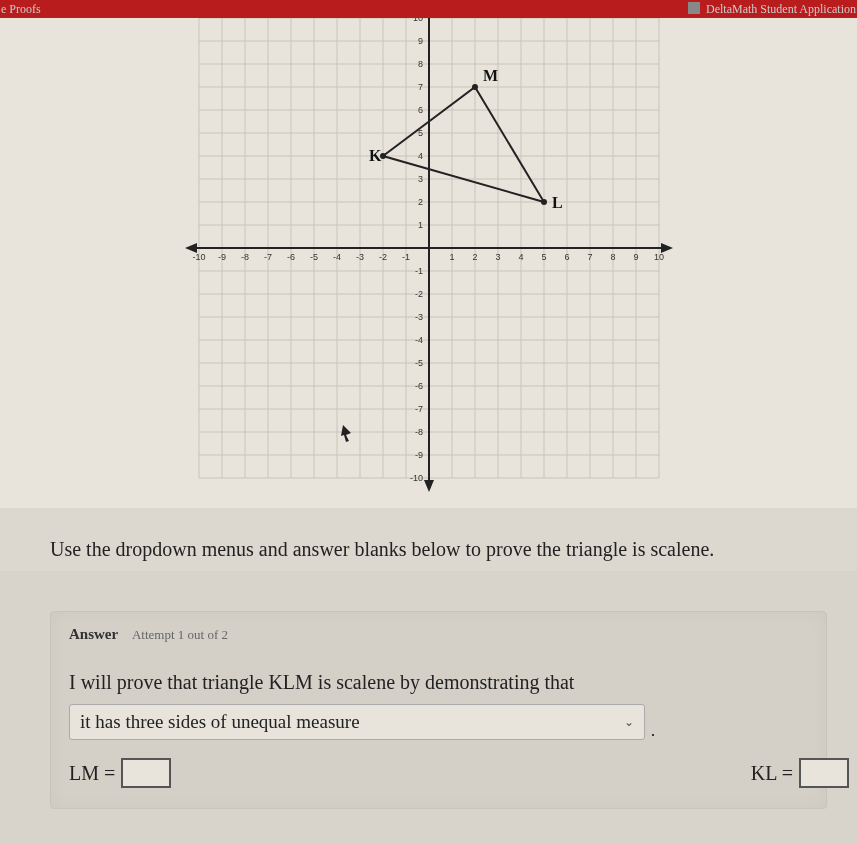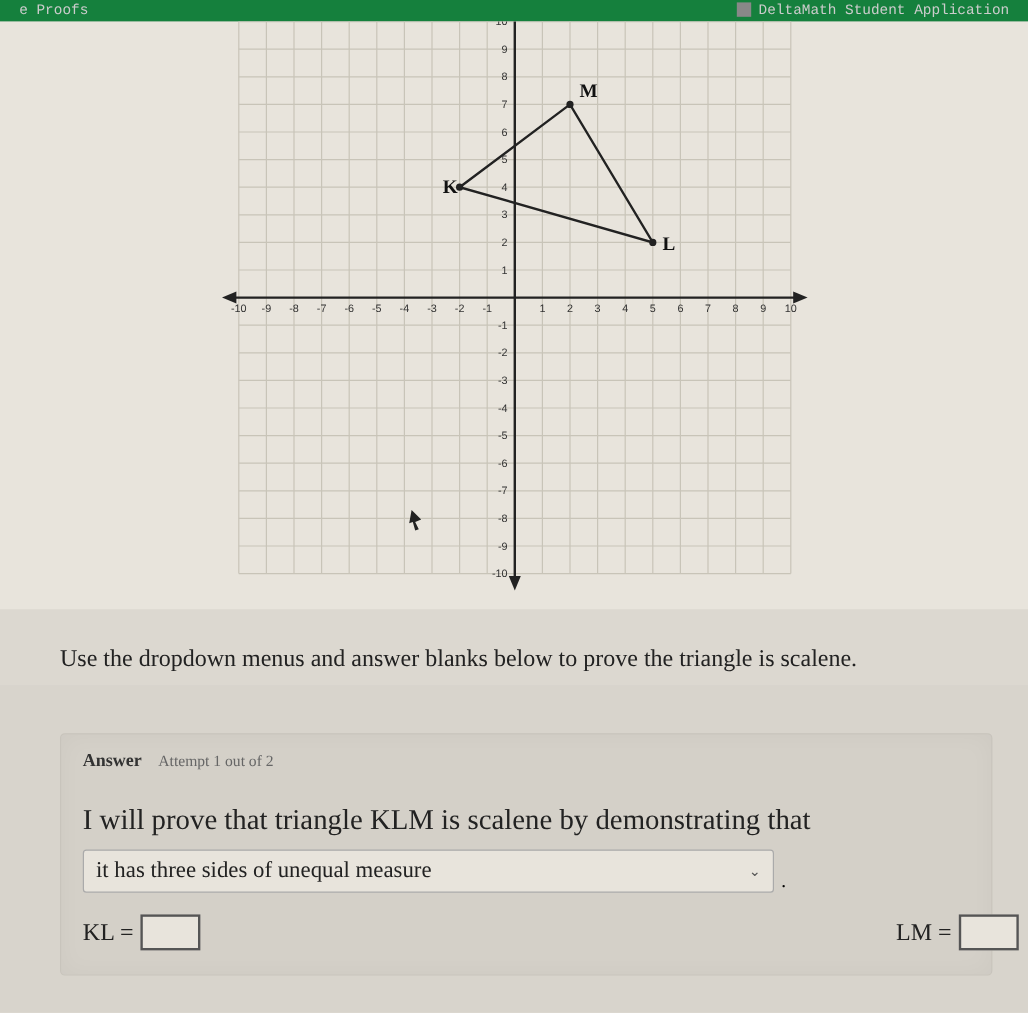--- a/index.html
+++ b/index.html
@@ -5,27 +5,27 @@
   * { box-sizing: border-box; margin: 0; padding: 0; }
   body {
     font-family: Georgia, 'Times New Roman', serif;
     background: #d8d4cc;
     width: 857px;
     height: 844px;
     overflow: hidden;
     position: relative;
   }
   .topbar {
-    background: #15803d;
+    background: #b91c1c;
     color: #ccc;
     display: flex;
     justify-content: space-between;
     align-items: center;
-    padding: 2px 16px;
-    font-family: Liberation Mono, monospace;
+    padding: 2px 1px;
+    font-family: Liberation Serif, serif;
     font-size: 12px;
     height: 18px;
   }
   .topbar-right { display: flex; gap: 6px; }
   .tab-icon {
     width: 12px; height: 12px;
     background: #888;
     display: inline-block;
   }
   .graph-area {
@@ -50,21 +50,21 @@
     box-shadow: inset 0 0 20px rgba(0,0,0,0.03);
   }
   .answer-header {
     font-size: 15px;
     color: #333;
     margin-bottom: 28px;
   }
   .answer-header .bold { font-weight: bold; margin-right: 10px; }
   .answer-header .attempt { color: #666; font-size: 13px; }
   .prove-line {
-    font-size: 24px;
+    font-size: 20px;
     color: #222;
     margin-bottom: 10px;
   }
   .dropdown {
     display: flex;
     align-items: center;
     justify-content: space-between;
     background: #e8e4dc;
     border: 1px solid #aaa;
     border-radius: 3px;
@@ -215,21 +215,21 @@
   <div class="prove-line">I will prove that triangle KLM is scalene by demonstrating that</div>
   <div style="display:flex;align-items:center;gap:6px;">
     <div class="dropdown">
       <span>it has three sides of unequal measure</span>
       <span class="chev">⌄</span>
     </div>
     <span>.</span>
   </div>
   <div class="measures">
     <div class="measure-group">
-      <span>KL =</span>
+      <span>LM =</span>
       <span class="measure-input"></span>
     </div>
     <div class="measure-group">
-      <span>LM =</span>
+      <span>KL =</span>
       <span class="measure-input"></span>
     </div>
   </div>
 </div>
 
 </body></html>

